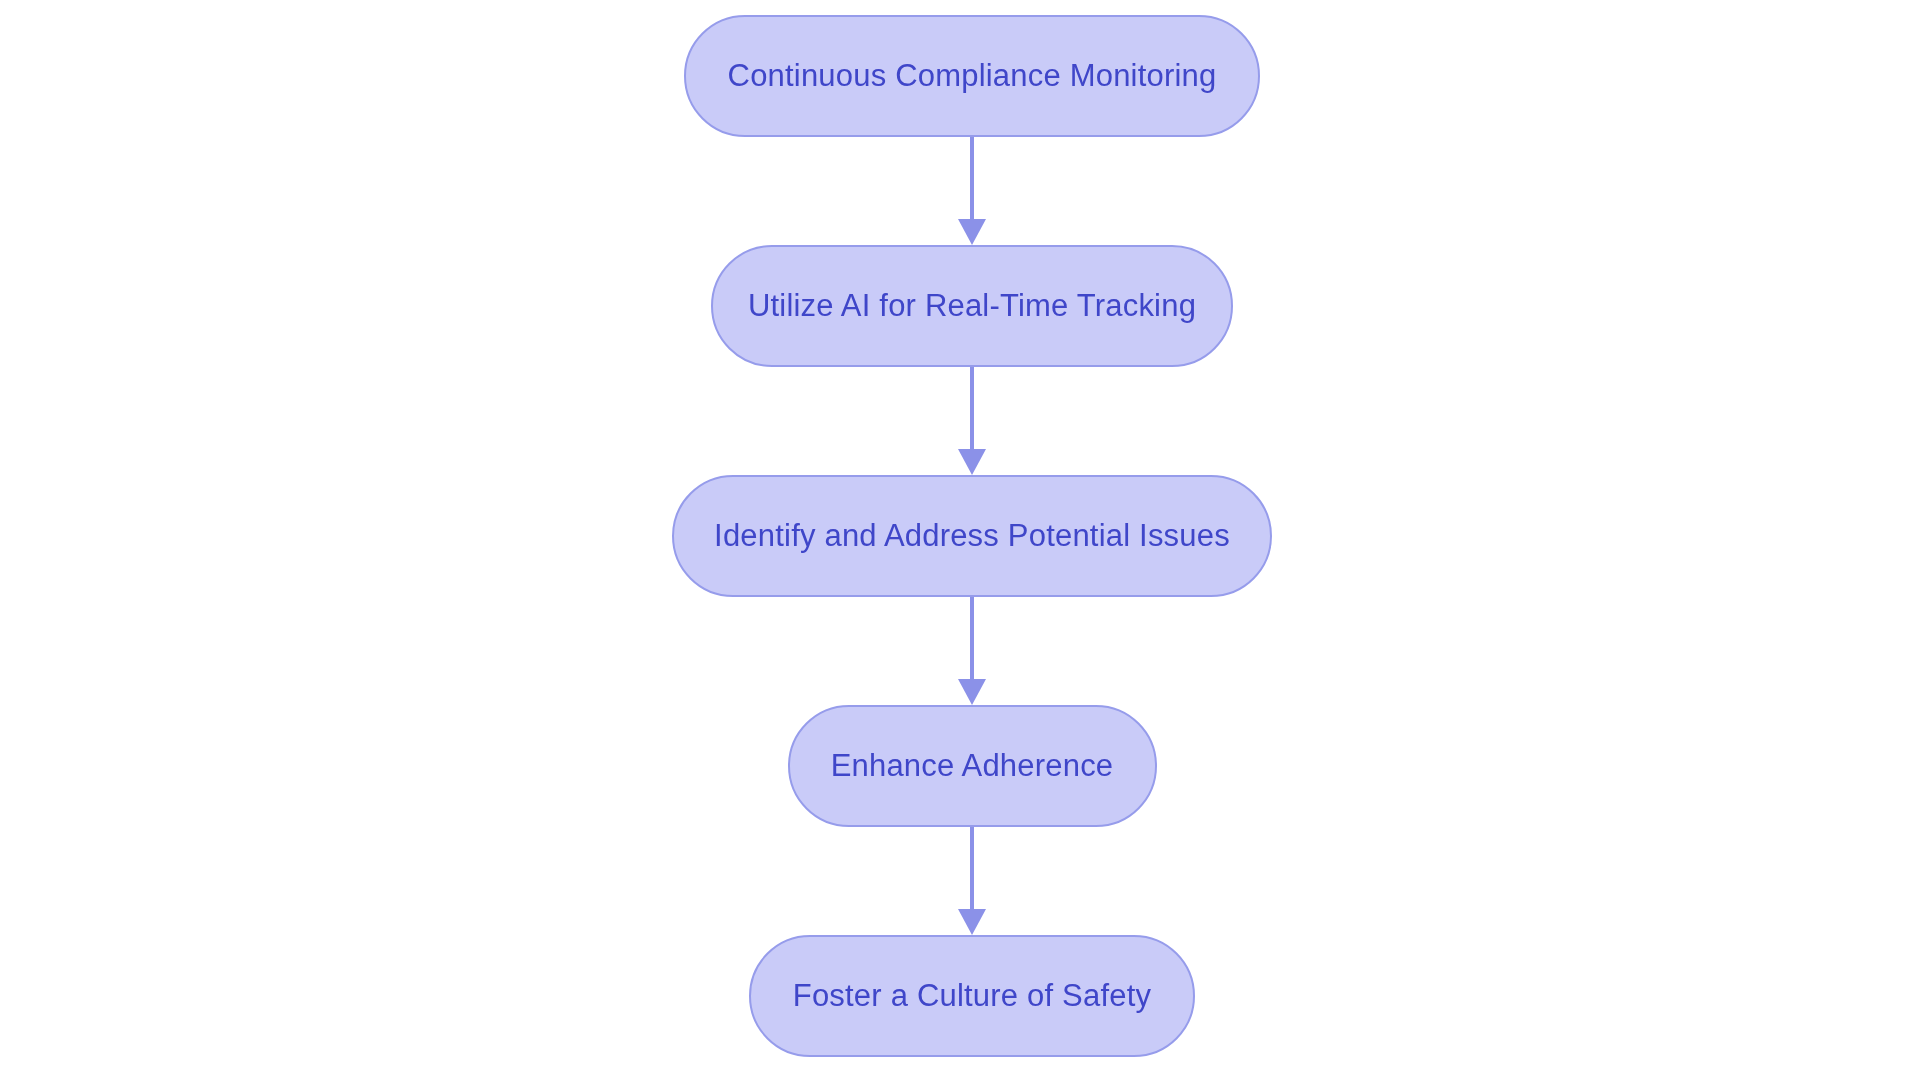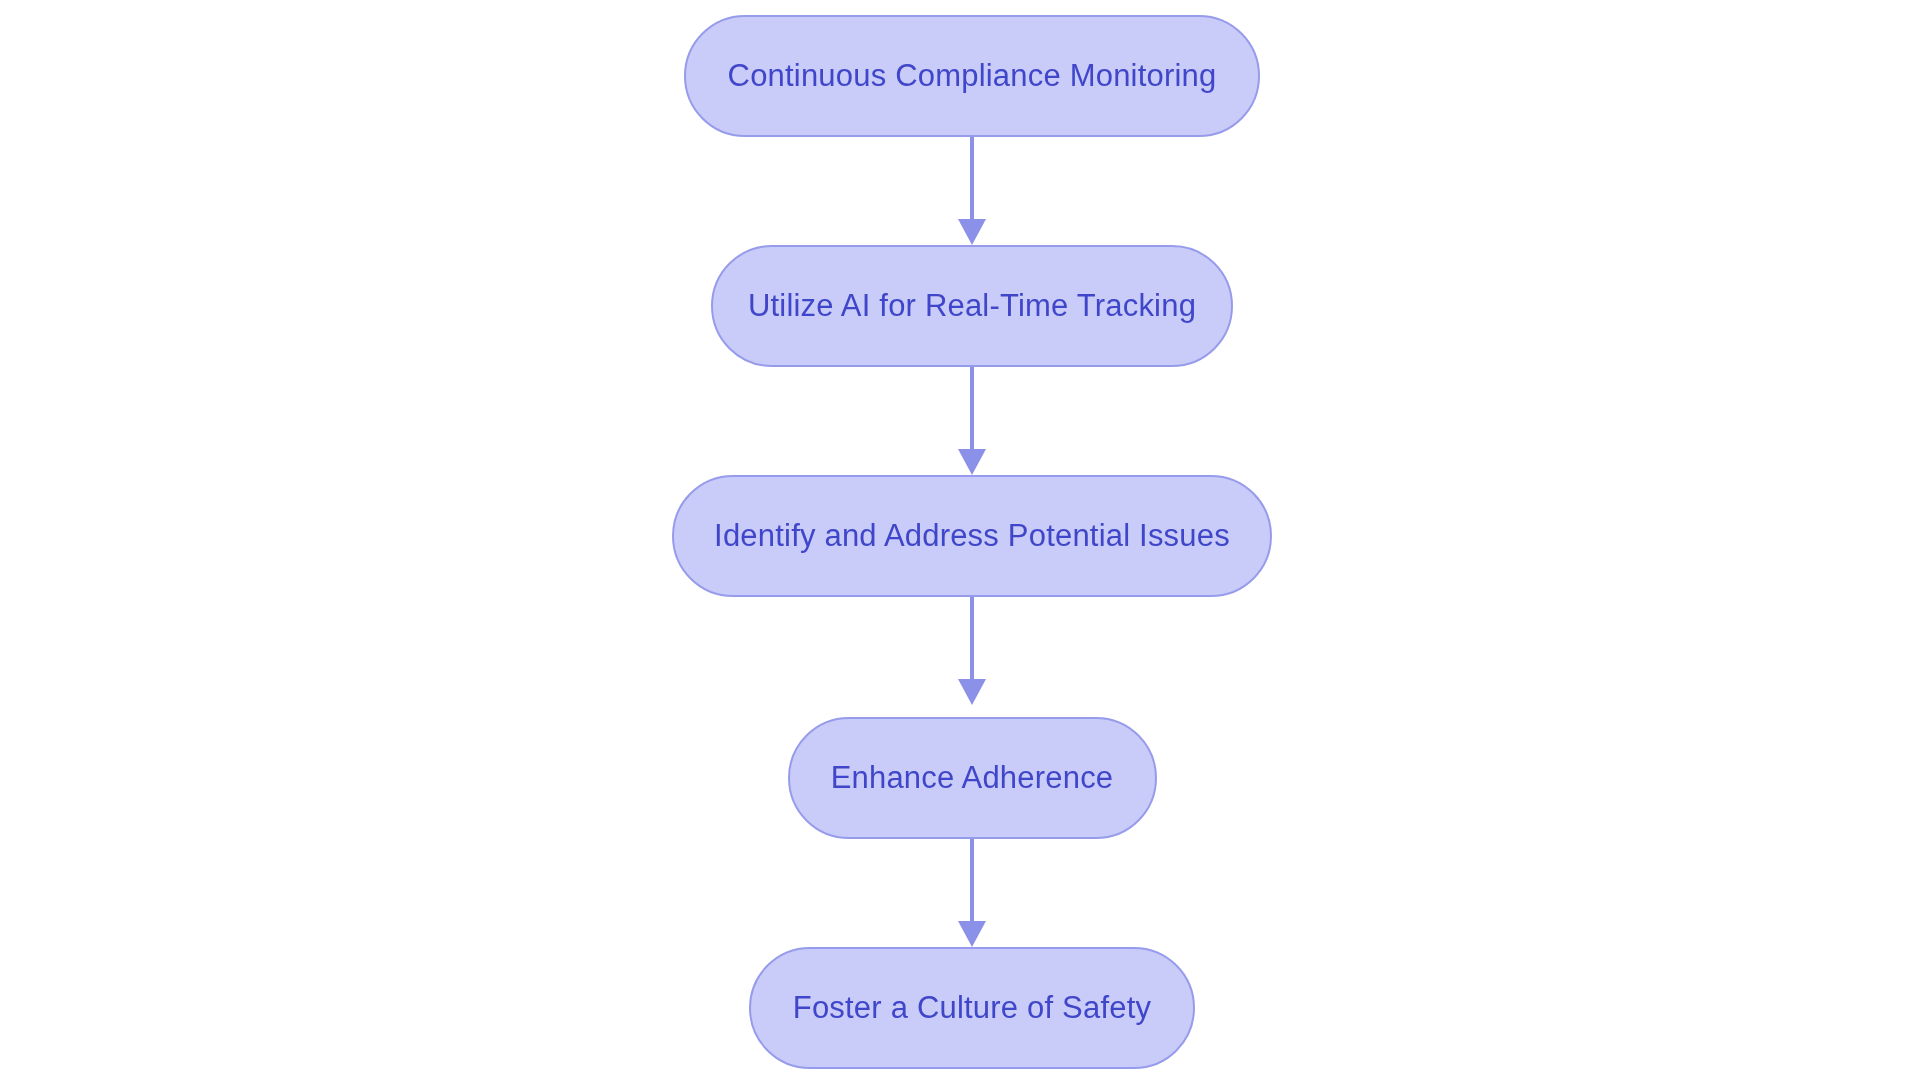--- a/index.html
+++ b/index.html
@@ -32,21 +32,21 @@
     align-items: center;
     justify-content: center;
     font-size: 31px;
     letter-spacing: 0.2px;
     white-space: nowrap;
     flex: 0 0 auto;
   }
   .node-1 { width: 576px; }
   .node-2 { width: 522px; justify-content: center; }
   .node-3 { width: 600px; justify-content: center; }
-  .node-4 { width: 369px; margin-top: 12px; }
+  .node-4 { width: 369px; }
   .node-5 { width: 446px; }
   .arrow {
     height: 108px;
     flex: 0 0 auto;
     display: flex;
     flex-direction: column;
     align-items: center;
   }
   .arrow-line {
     width: 4px;

